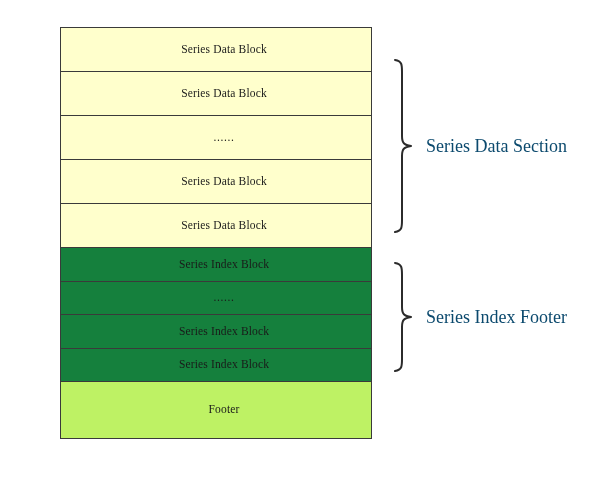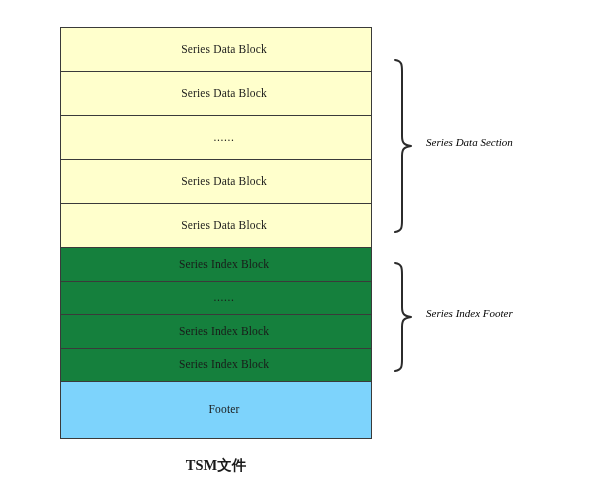--- a/index.html
+++ b/index.html
@@ -58,44 +58,43 @@
   }
 
   .block-row.ellipsis .block-label {
     font-size: 11.5px;
     letter-spacing: 0.6px;
   }
 
   
   .sec-data  { background: #ffffcc; }
   .sec-index { background: #15803d; }
-  .sec-footer{ background: #7dd3fc; }
+  .sec-footer{ background: #bef264; }
 
   
   .h-data   { height: 44px; }
   .h-index  { height: 33.5px; }
   .h-footer { height: 56px; }
 
   
   .brace-group {
     position: absolute;
   }
   .brace-svg {
     position: absolute;
     left: 0;
     top: 0;
     display: block;
   }
   .section-label {
     position: absolute;
-    font-size: 11px;
+    font-size: 18px;
     line-height: 1;
     white-space: nowrap;
-    color: #000000;
-    font-style: italic;
+    color: #0c4a6e;
   }
 
   #brace-data  { left: 392px; top: 58px;  width: 22px; height: 176px; }
   #label-data  { left: 426px; top: 137px; }
 
   #brace-index { left: 392px; top: 261px; width: 22px; height: 112px; }
   #label-index { left: 426px; top: 308px; }
 
   
   .caption {
@@ -168,15 +167,14 @@
                C 10 3, 10 7, 10 14
                L 10 46
                C 10 53, 12 55, 19 56
                C 12 57, 10 59, 10 66
                L 10 98
                C 10 105, 10 109, 3 110" fill="none" stroke="#2b2b2b" stroke-width="2" stroke-linecap="round" stroke-linejoin="round"></path>
     </svg>
   </div>
   <div class="section-label" id="label-index">Series Index Footer</div>
 
-  <div class="caption">TSM文件</div>
 
 </div>
 
 </body></html>

